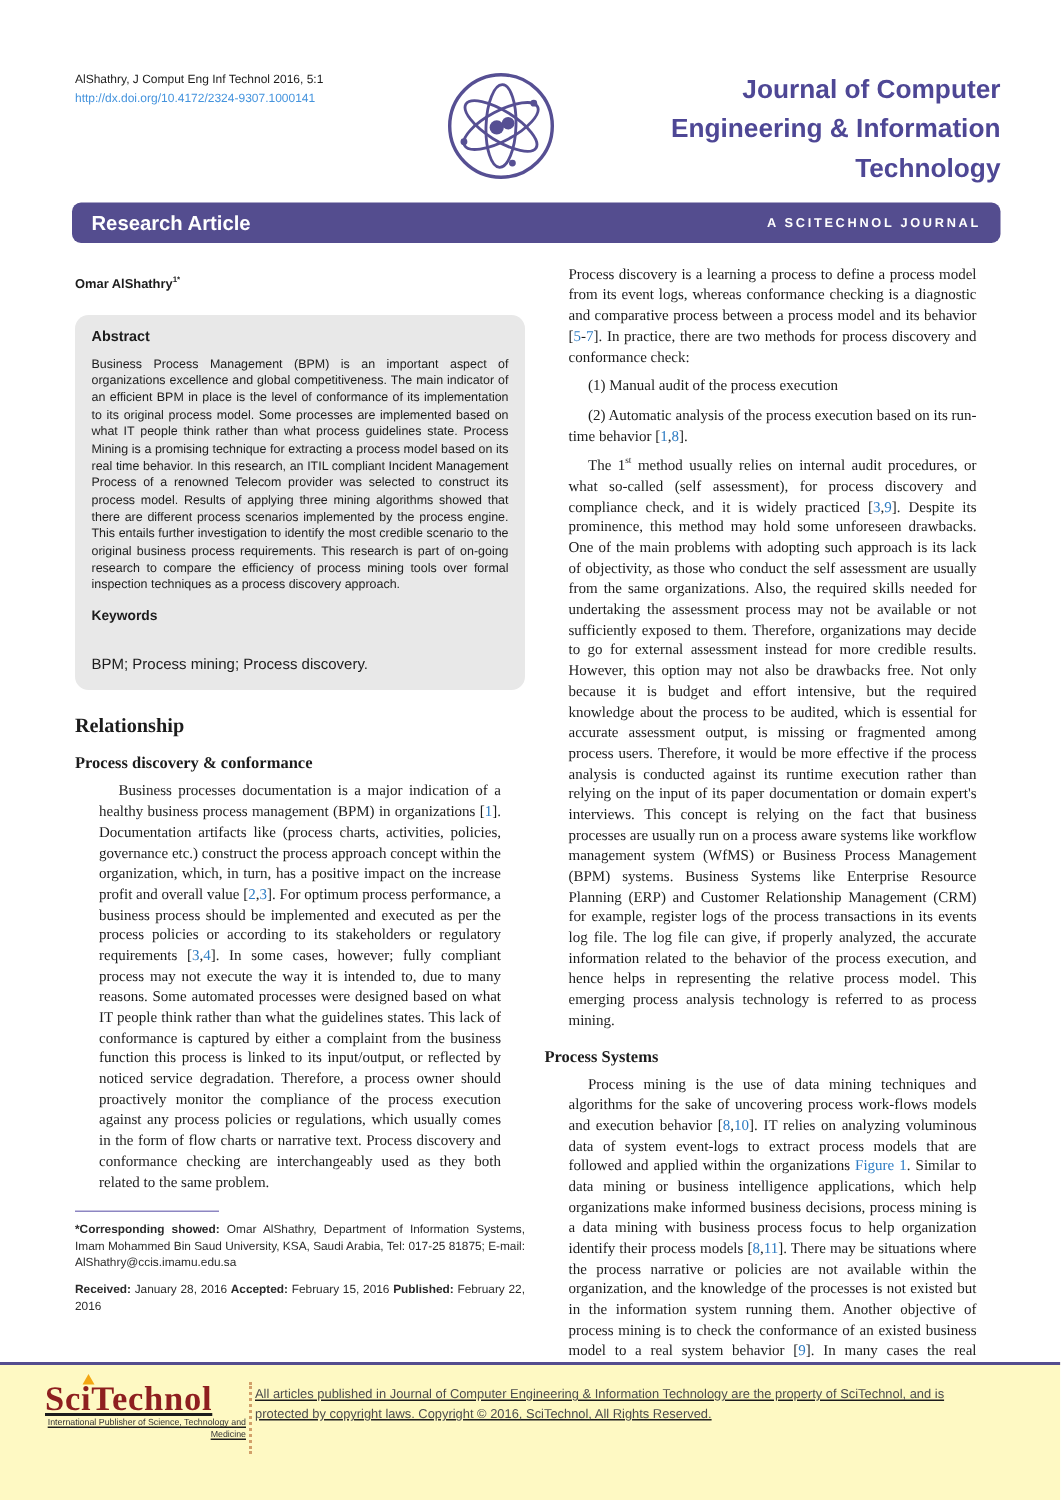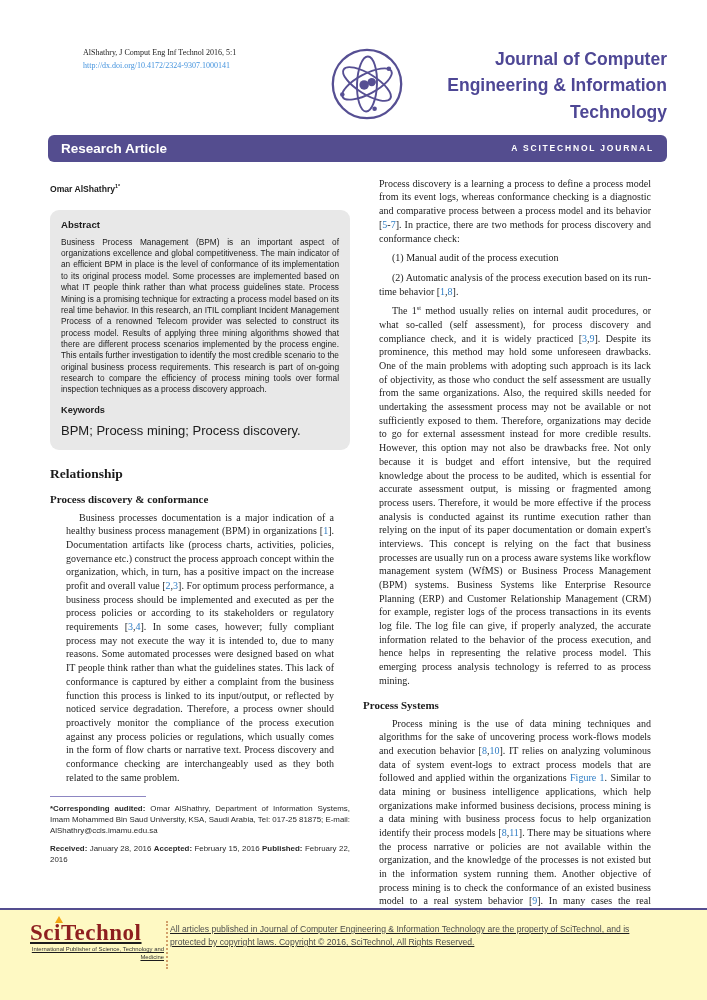--- a/index.html
+++ b/index.html
@@ -5,21 +5,21 @@
   :root{
     --purple:#544d8f; --title-purple:#5e57a4; --link-blue:#4493dd; --ref-blue:#2e7cc3;
     --logo-red:#8e1f1f; --flame-yellow:#f3a712; --abstract-bg:#e8e8e8; --text:#1c1c1c;
   }
   html,body{margin:0;padding:0;background:#fff;}
   .page{position:relative;width:707px;height:1000px;overflow:hidden;background:#fff;
         font-family:"Liberation Serif",serif;color:var(--text);}
 
   
   .header{display:flex;align-items:flex-start;padding:46px 40px 0 50px;}
-  .meta{font-family:Liberation Serif, serif;font-size:8px;line-height:1.65;width:218px;flex:none;margin-left:33px;}
+  .meta{font-family:Liberation Sans, sans-serif;font-size:8px;line-height:1.65;width:218px;flex:none;}
   .meta .doi{color:var(--link-blue);text-decoration:none;cursor:pointer;display:inline-block;}
   .logo-atom{width:76px;height:76px;flex:none;margin:0 4px 0 28px;}
   .logo-atom svg{width:76px;height:76px;}
   .jname{flex:1;text-align:right;font-family:"Liberation Sans",sans-serif;font-weight:700;
          color:#4e4795;font-size:17.5px;line-height:1.5;margin-top:0;}
 
   
   .banner{margin:10px 40px 0 48px;background:var(--purple);border-radius:6px;height:27px;
           display:flex;align-items:center;justify-content:space-between;padding:0 13px;
           color:#fff;font-family:"Liberation Sans",sans-serif;}
@@ -32,21 +32,21 @@
   .colR{flex:1;min-width:0;}
 
   .title{font-size:21.5px;line-height:1.22;color:var(--title-purple);font-weight:400;margin:0;}
   .author{font-family:"Liberation Sans",sans-serif;font-size:8.6px;font-weight:700;margin-top:7px;}
 
   .abstract{background:var(--abstract-bg);border-radius:9px;margin-top:16px;padding:9px 11px 10px;
             font-family:"Liberation Sans",sans-serif;}
   .abstract .abs-h{font-size:9.6px;font-weight:700;margin:0 0 7px;}
   .abstract .abs-p{margin:0;font-size:8.3px;line-height:1.37;text-align:justify;}
   .abstract .kw-h{margin-top:9px;font-weight:700;font-size:9.2px;}
-  .abstract .kw{margin-top:7px;font-size:13px;}
+  .abstract .kw{margin-top:22px;font-size:10px;}
 
   .h-intro{font-size:13.5px;font-weight:700;margin:16px 0 0;}
   .h-sub{font-size:11px;font-weight:700;margin:11px 0 0;}
   .body-p{font-size:10px;line-height:1.37;text-align:justify;margin:6px 16px 0;}
   .indent{text-indent:13px;}
   .ref{color:var(--ref-blue);}
   sup{font-size:0.62em;line-height:0;}
 
   .notes{margin-top:12px;font-family:"Liberation Sans",sans-serif;font-size:7.9px;
          line-height:1.38;color:#2a2a2a;}
@@ -115,21 +115,21 @@
         <div class="kw-h">Keywords</div>
         <p class="abs-p kw">BPM; Process mining; Process discovery.</p>
       </div>
 
       <h2 class="h-intro">Relationship</h2>
       <h3 class="h-sub">Process discovery &amp; conformance</h3>
       <p class="body-p indent">Business processes documentation is a major indication of a healthy business process management (BPM) in organizations [<span class="ref">1</span>]. Documentation artifacts like (process charts, activities, policies, governance etc.) construct the process approach concept within the organization, which, in turn, has a positive impact on the increase profit and overall value [<span class="ref">2</span>,<span class="ref">3</span>]. For optimum process performance, a business process should be implemented and executed as per the process policies or according to its stakeholders or regulatory requirements [<span class="ref">3</span>,<span class="ref">4</span>]. In some cases, however; fully compliant process may not execute the way it is intended to, due to many reasons. Some automated processes were designed based on what IT people think rather than what the guidelines states. This lack of conformance is captured by either a complaint from the business function this process is linked to its input/output, or reflected by noticed service degradation. Therefore, a process owner should proactively monitor the compliance of the process execution against any process policies or regulations, which usually comes in the form of flow charts or narrative text. Process discovery and conformance checking are interchangeably used as they both related to the same problem.</p>
 
       <div class="notes">
         <div class="rule"></div>
-        <p><strong>*Corresponding audited:</strong><span> Omar AlShathry, Department of Information Systems, Imam Mohammed Bin Saud University, KSA, Saudi Arabia, Tel: 017-25 81875; E-mail: AlShathry@ccis.imamu.edu.sa</span></p>
+        <p><strong>*Corresponding showed:</strong><span> Omar AlShathry, Department of Information Systems, Imam Mohammed Bin Saud University, KSA, Saudi Arabia, Tel: 017-25 81875; E-mail: AlShathry@ccis.imamu.edu.sa</span></p>
         <p><strong>Received:</strong> January 28, 2016 <strong>Accepted:</strong> February 15, 2016 <strong>Published:</strong> February 22, 2016</p>
       </div>
     </div>
 
     <div class="colR">
       <p class="body-p" style="margin-top:0;">Process discovery is a learning a process to define a process model from its event logs, whereas conformance checking is a diagnostic and comparative process between a process model and its behavior [<span class="ref">5</span>-<span class="ref">7</span>]. In practice, there are two methods for process discovery and conformance check:</p>
       <p class="body-p indent">(1) Manual audit of the process execution</p>
       <p class="body-p indent">(2) Automatic analysis of the process execution based on its run-time behavior [<span class="ref">1</span>,<span class="ref">8</span>].</p>
       <p class="body-p indent">The 1<sup>st</sup> method usually relies on internal audit procedures, or what so-called (self assessment), for process discovery and compliance check, and it is widely practiced [<span class="ref">3</span>,<span class="ref">9</span>]. Despite its prominence, this method may hold some unforeseen drawbacks. One of the main problems with adopting such approach is its lack of objectivity, as those who conduct the self assessment are usually from the same organizations. Also, the required skills needed for undertaking the assessment process may not be available or not sufficiently exposed to them. Therefore, organizations may decide to go for external assessment instead for more credible results. However, this option may not also be drawbacks free. Not only because it is budget and effort intensive, but the required knowledge about the process to be audited, which is essential for accurate assessment output, is missing or fragmented among process users. Therefore, it would be more effective if the process analysis is conducted against its runtime execution rather than relying on the input of its paper documentation or domain expert's interviews. This concept is relying on the fact that business processes are usually run on a process aware systems like workflow management system (WfMS) or Business Process Management (BPM) systems. Business Systems like Enterprise Resource Planning (ERP) and Customer Relationship Management (CRM) for example, register logs of the process transactions in its events log file. The log file can give, if properly analyzed, the accurate information related to the behavior of the process execution, and hence helps in representing the relative process model. This emerging process analysis technology is referred to as process mining.</p>
       <h3 class="h-sub">Process Systems</h3>

